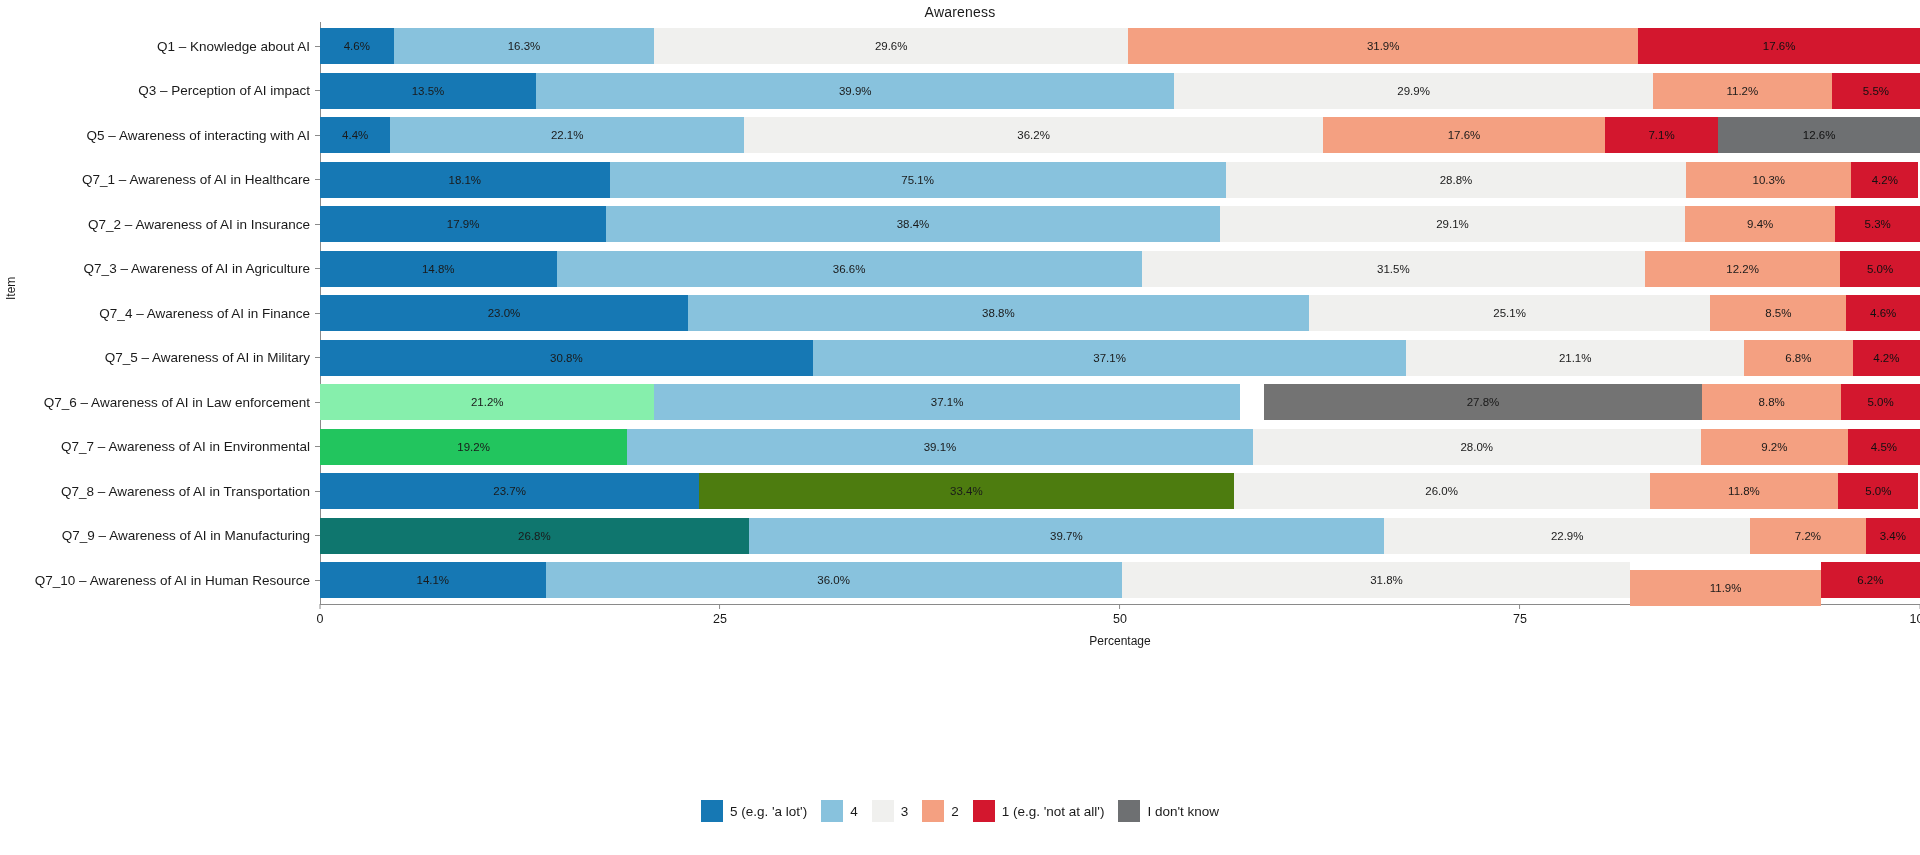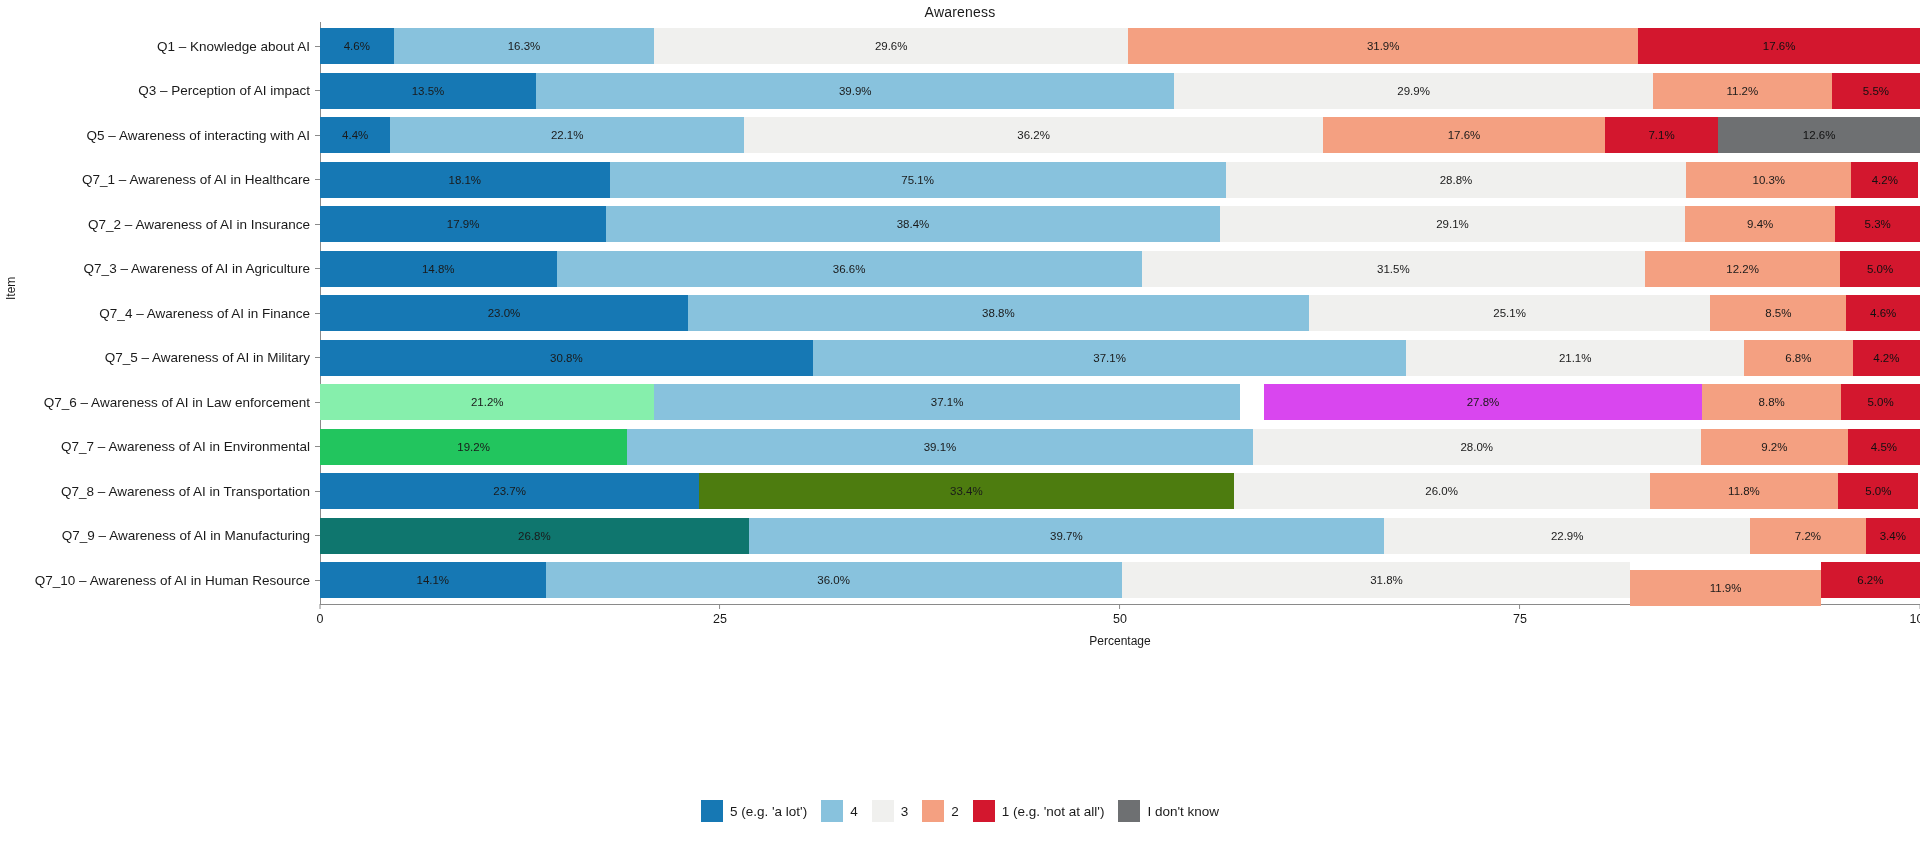--- a/index.html
+++ b/index.html
@@ -373,21 +373,21 @@
         <div class="row">
           <div class="row-label">Q7_6 – Awareness of AI in Law enforcement</div>
           <div class="row-tick"></div>
           <div class="bar">
             <div class="seg" style="width: 21.2%; background: #86efac;">
               <span>21.2%</span>
             </div>
             <div class="seg" style="width: 37.1%; background: rgb(136, 194, 221);">
               <span>37.1%</span>
             </div>
-            <div class="seg" style="width: 27.8%; background: #d946ef; margin-left: 24px;">
+            <div class="seg" style="width: 27.8%; background: #737373; margin-left: 24px;">
               <span>27.8%</span>
             </div>
             <div class="seg" style="width: 8.8%; background: rgb(244, 160, 129);">
               <span>8.8%</span>
             </div>
             <div class="seg" style="width: 5%; background: rgb(211, 23, 46);">
               <span style="color: rgb(17, 17, 17);">5.0%</span>
             </div>
           </div>
         </div>

